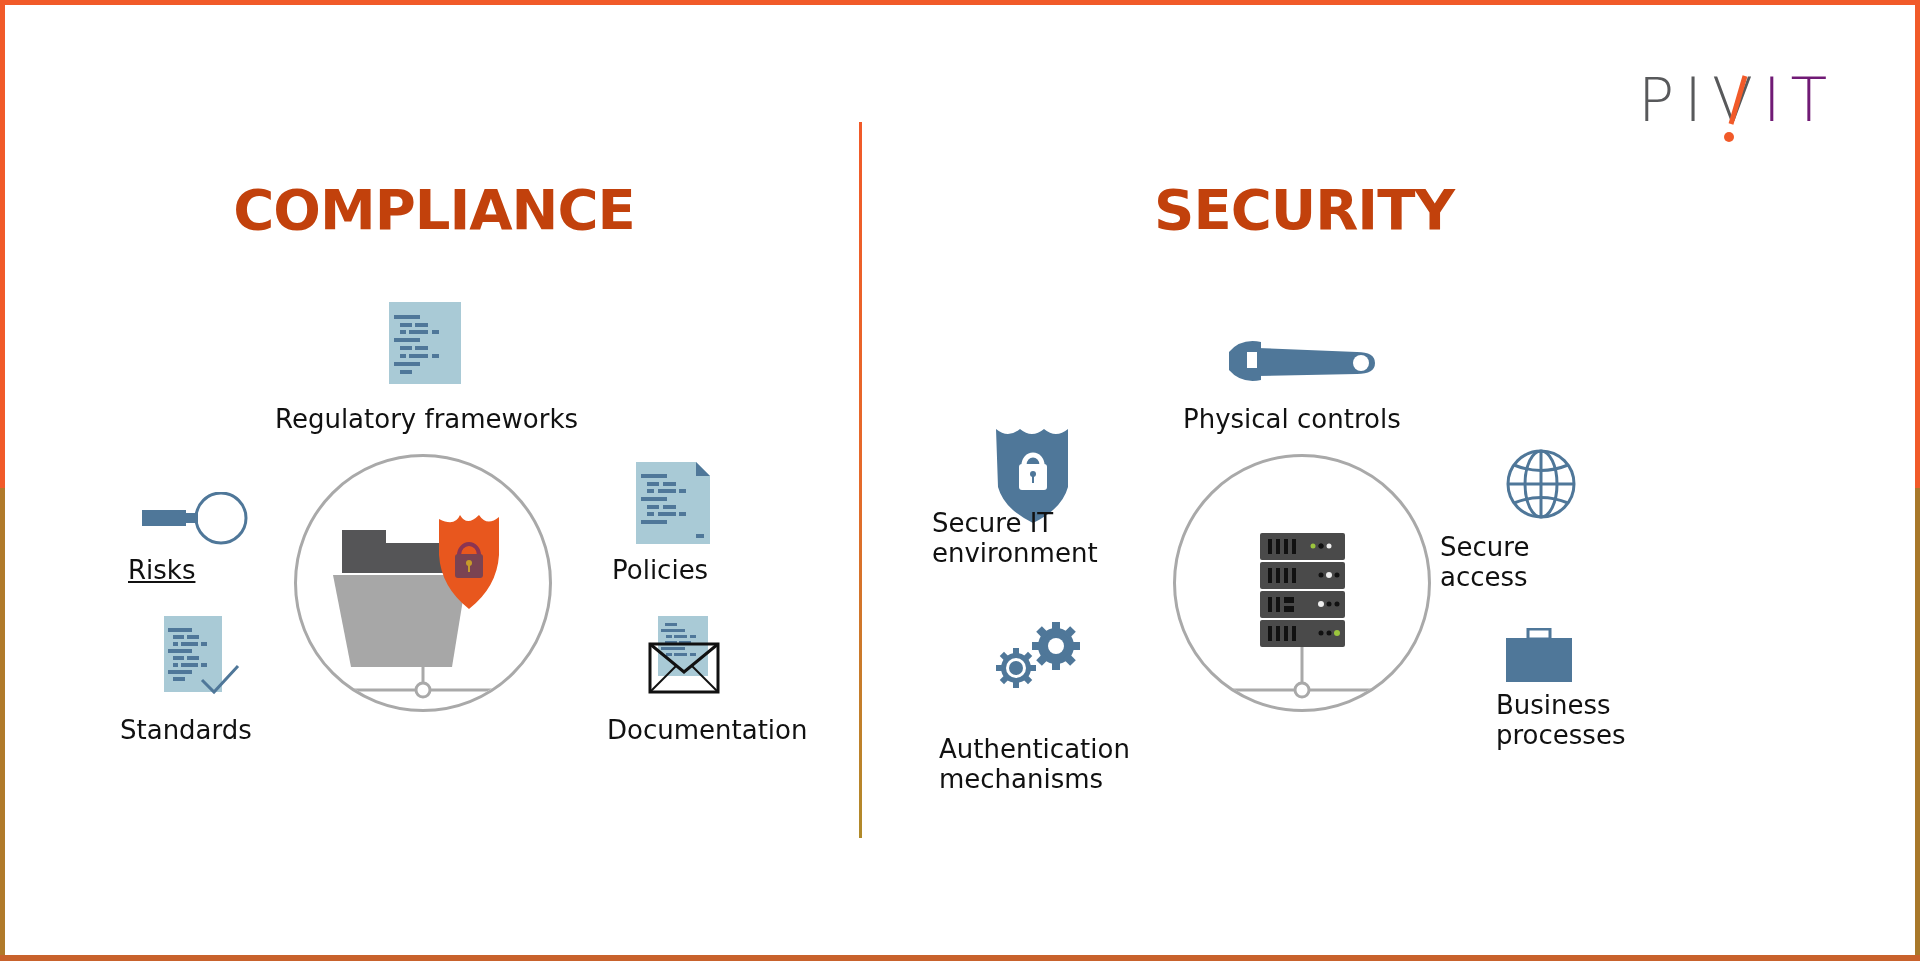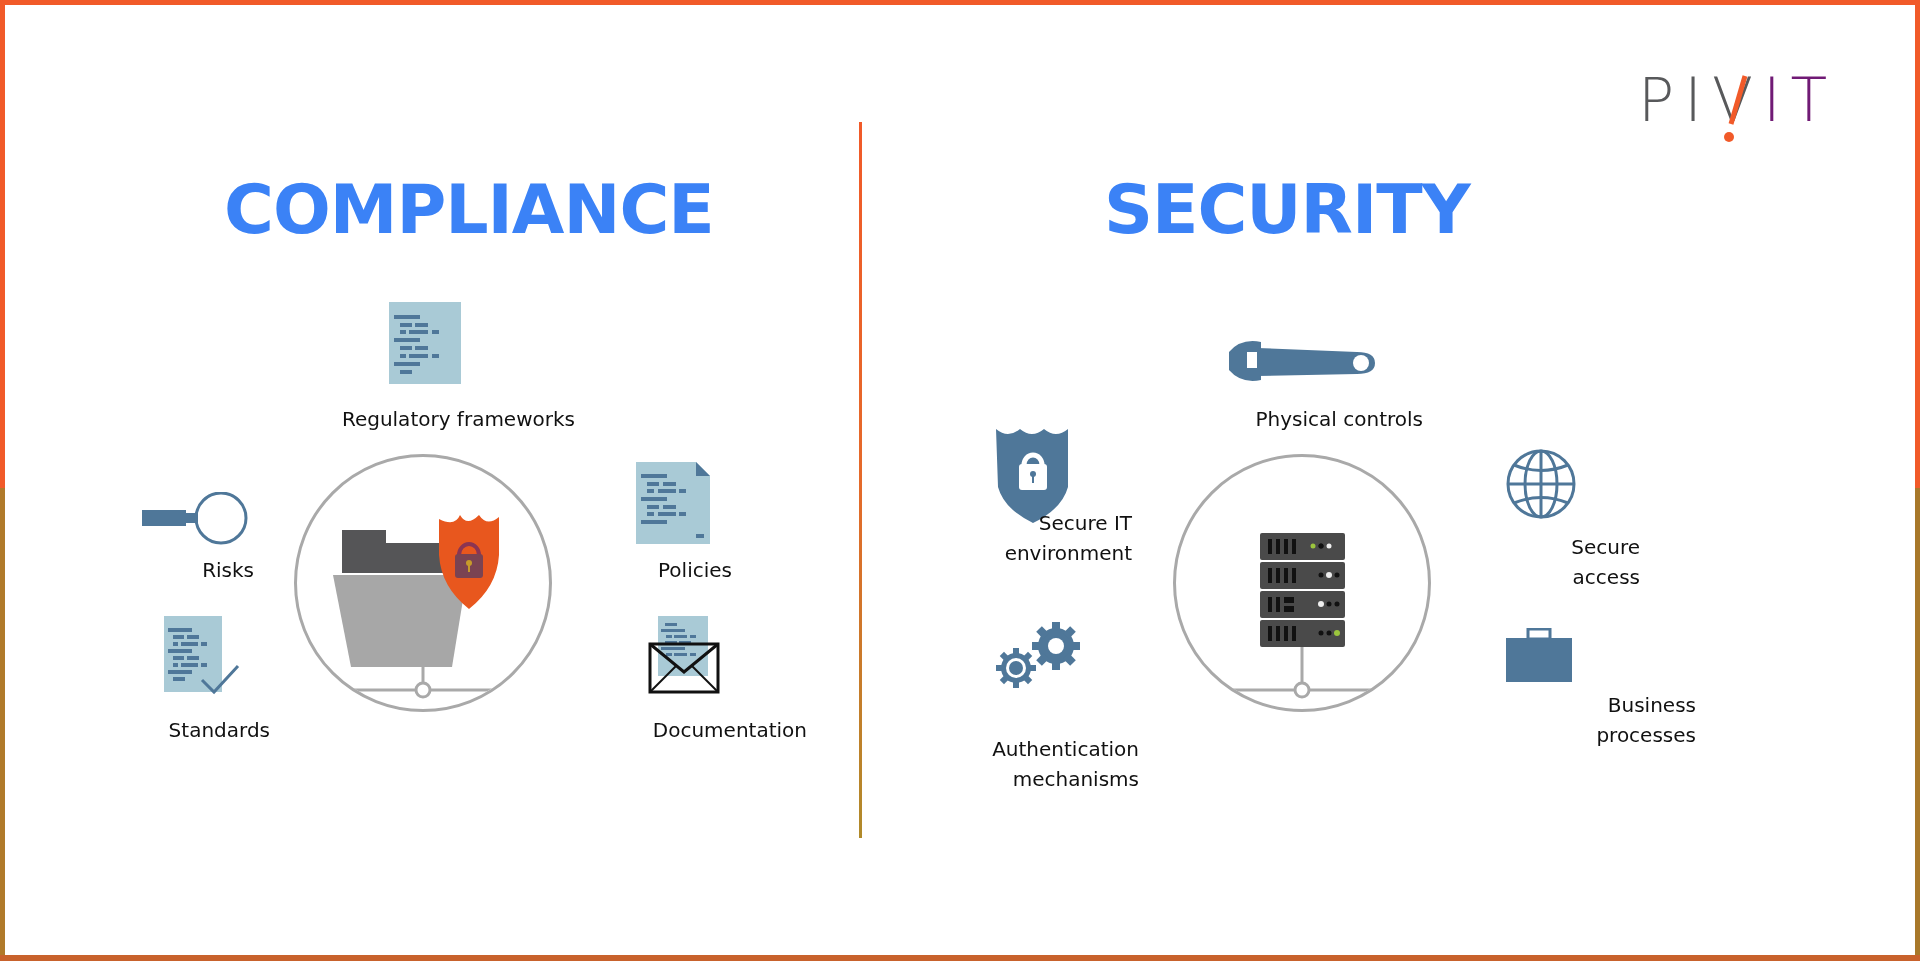--- a/index.html
+++ b/index.html
@@ -10,23 +10,23 @@
   .frame-lower-left { position:absolute; left:0; top:488px; width:5px; height:473px; background:#B07A2A; }
   .frame-lower-right { position:absolute; right:0; top:488px; width:5px; height:473px; background:#A8782A; }
   .frame-bottom { position:absolute; left:0; bottom:0; width:1920px; height:6px; background:#C8622C; }
   .divider { position:absolute; left:859px; top:122px; width:3px; height:716px;
              background:linear-gradient(#F15A29 0%, #E56A2A 50%, #B08A2A 100%); }
   .logo { position:absolute; left:1638px; top:70px; height:72px; display:flex; align-items:flex-start;
           font-family:"DejaVu Sans", sans-serif; font-size:60px; font-weight:300; letter-spacing:10px; line-height:60px; }
   .logo .piv { color:#58595B; }
   .logo .it { color:#701a75; }
   .title { position:absolute; top:178px; font-family:"DejaVu Sans", sans-serif; font-weight:bold;
-           font-size:68px; color:#3b82f6; letter-spacing:-1px; line-height:64px; }
-  .label { position:absolute; font-family:"DejaVu Sans", sans-serif; font-size:20px; color:#111;
-           text-align:right; line-height:30px; white-space:nowrap; }
+           font-size:56px; color:#c2410c; letter-spacing:-1px; line-height:64px; text-align:center; }
+  .label { position:absolute; font-family:"DejaVu Sans", sans-serif; font-size:26px; color:#111;
+           text-align:left; line-height:30px; white-space:nowrap; }
   .icon { position:absolute; }
   .circle { position:absolute; width:258px; height:258px; border:3px solid #A9A9A9; border-radius:50%; box-sizing:border-box; overflow:hidden; }
 </style>
 </head>
 <body>
 
 <div class="frame"></div>
 <div class="frame-lower-left"></div>
 <div class="frame-lower-right"></div>
 <div class="frame-bottom"></div>
@@ -63,21 +63,21 @@
       <rect x="11" y="68" width="12" height="4"></rect>
   </g>
 </svg>
 <div class="label" style="left:275px;top:404px;width:300px;">Regulatory frameworks</div>
 
 <svg class="icon" style="left:140px;top:492px" width="110" height="56" viewBox="0 0 110 56">
   <rect x="2" y="18" width="44" height="16" fill="#4F7799"></rect>
   <rect x="44" y="21" width="14" height="10" fill="#4F7799"></rect>
   <circle cx="81" cy="26" r="25" fill="none" stroke="#4F7799" stroke-width="3"></circle>
 </svg>
-<div class="label" style="left:134px;top:555px;width:120px;">Risks</div>
+<div class="label" style="left:128px;top:555px;width:120px;text-decoration:underline;">Risks</div>
 
 <svg class="icon" style="left:164px;top:616px" width="76" height="80" viewBox="0 0 76 80">
   <rect x="0" y="0" width="58" height="76" fill="#A9CAD6"></rect>
   <g fill="#4F7799">
     <rect x="4" y="12" width="24" height="4"></rect>
       <rect x="9" y="19" width="11" height="4"></rect>
       <rect x="23" y="19" width="12" height="4"></rect>
     <rect x="9" y="26" width="5" height="4"></rect>
       <rect x="17" y="26" width="17" height="4"></rect>
       <rect x="37" y="26" width="6" height="4"></rect>

